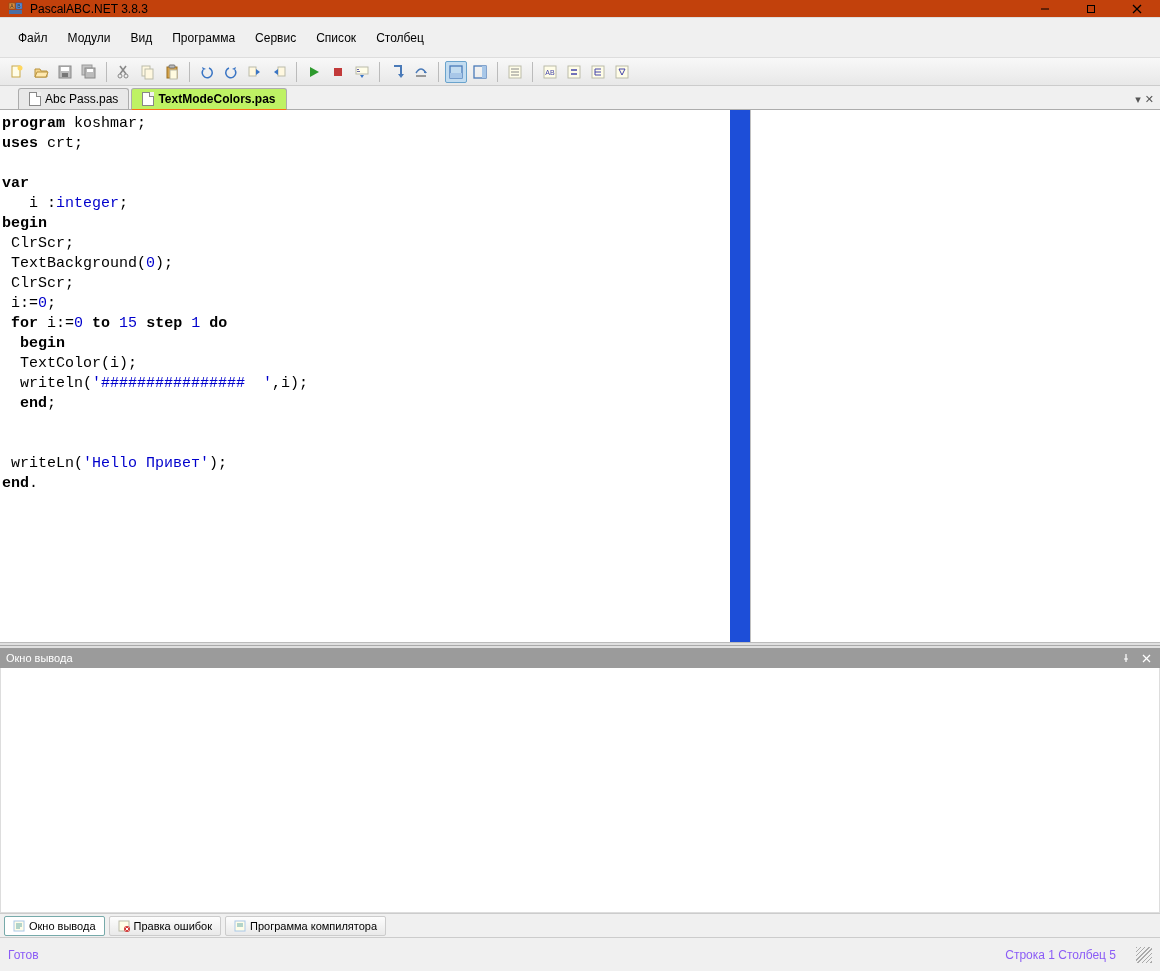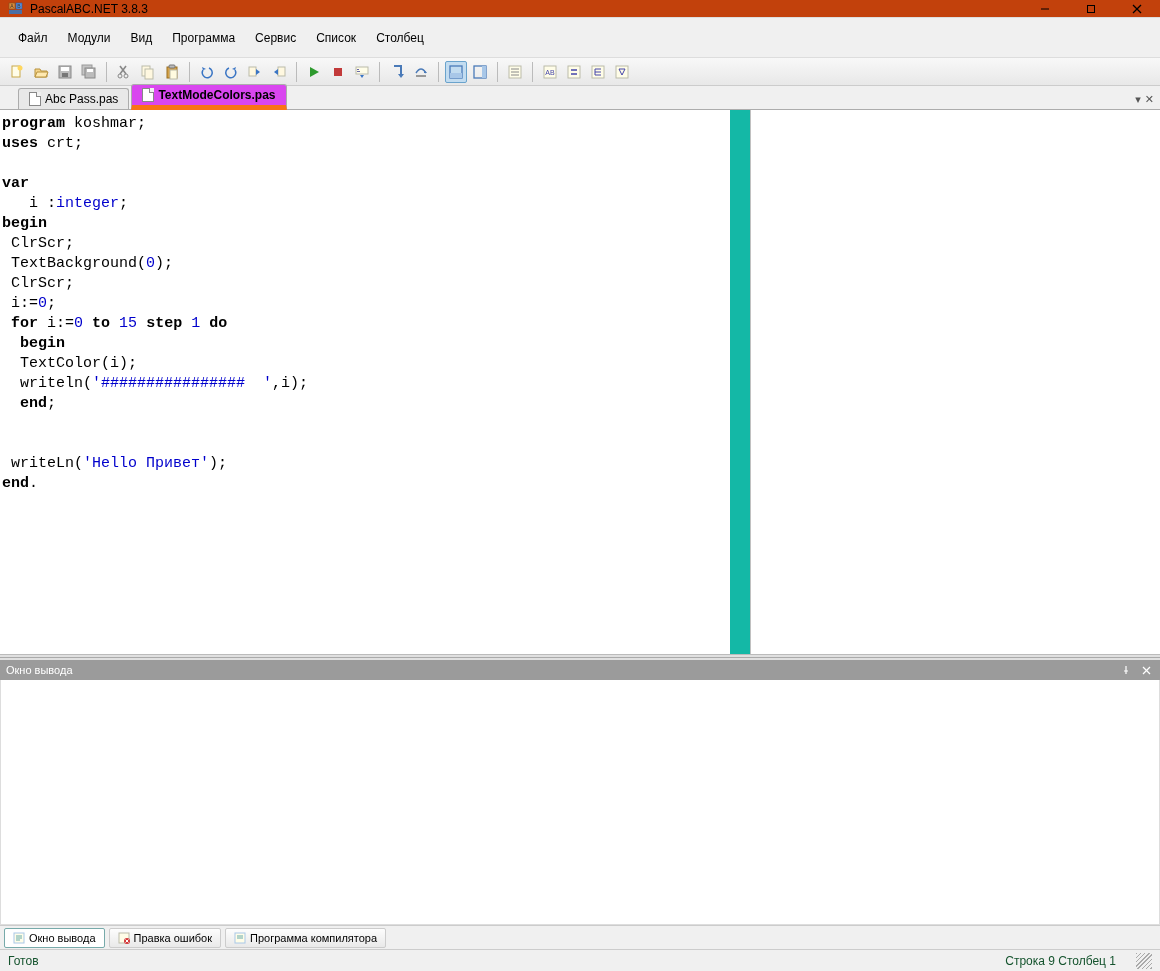--- a/index.html
+++ b/index.html
@@ -15,46 +15,46 @@
   .menu-item { padding: 3px 10px; cursor: pointer; font-size: 12px;}
   
   .toolbar { height: 28px; background: linear-gradient(#f8f8f8,#e8e8e8); border-bottom: 1px solid #ccc; display: flex; align-items: center; padding: 0 6px; gap: 2px;}
   .tbtn { width: 22px; height: 22px; display: flex; align-items: center; justify-content: center; cursor: pointer; border: 1px solid transparent; border-radius: 2px;}
   .tbtn.active { background: #c2dcf0; border-color: #6aa3cc;}
   .tsep { width: 1px; height: 20px; background: #bbb; margin: 0 4px;}
   .tbtn svg { width: 16px; height: 16px; }
   
   .tabrow { height: 24px; background: #f0f0f0; display: flex; align-items: flex-end; padding-left: 18px; border-bottom: 1px solid #ACACAC; position: relative;}
   .tab { padding: 3px 10px 3px 10px; border: 1px solid #ACACAC; border-bottom: none; border-top-left-radius: 3px; border-top-right-radius: 3px; margin-right: 2px; background: #e8e8e8; cursor: pointer; font-size: 12px; display:flex; align-items:center; gap:4px;justify-content:center;}
-  .tab.active { background: #d946ef; font-weight: bold; border-bottom: 5px solid #f97316; margin-bottom: -1px; position:relative; z-index:2;}
+  .tab.active { background: #bef264; font-weight: bold; border-bottom: 1px solid #f97316; margin-bottom: -1px; position:relative; z-index:2;}
   .tabrow-right { margin-left: auto; display: flex; align-items: center; gap: 4px; padding-right: 6px; padding-bottom:3px;}
   .tabrow-right span { cursor: pointer; font-size: 11px; color:#555;}
   
-  .editor-area { flex: 1; background: #14b8a6; display: flex; overflow: hidden; gap: 20px;}
+  .editor-area { flex: 1; background: #1d4ed8; display: flex; overflow: hidden; gap: 20px;}
   .editor { flex: 1; padding: 4px 2px; font-family: Consolas, 'Courier New', monospace; font-size: 15px; line-height: 20px; white-space: pre; overflow: auto; background:#fff;}
   .side-panel { width: 410px; background:#fff; border-left:1px solid #c0c0c0;}
   .kw { font-weight: bold; color: #000; }
   .ty { color: #0000cc; }
   .num { color: #0000cc; }
   .str { color: #0000cc; }
   
   .splitter { height: 6px; background: #e0e0e0; border-top:1px solid #bbb; cursor: row-resize; position:relative;}
   .splitter::after { content:""; position:absolute; left:0; right:0; top:2px; height:1px; background:#aaa;}
   
   .output-header { height: 20px; background: #9b9b9b; color: #fff; display: flex; align-items: center; padding: 0 6px; font-size: 11px;}
   .output-header .title { flex:1; }
   .output-header .hbtn { width: 16px; height: 16px; display:flex; align-items:center; justify-content:center; cursor:pointer; margin-left:4px;}
   .output-body { height: 245px; background: #fff; border: 1px solid #ddd; border-top:none;}
   
   .bottom-tabs { height: 24px; background: #f0f0f0; border-top: 1px solid #ccc; display: flex; align-items:center; padding: 0 4px;}
   .btab { padding: 3px 8px; border:1px solid #ccc; background: linear-gradient(#fdfdfd,#e9e9e9); border-radius:2px; margin-right:4px; cursor:pointer; font-size:11px; display:flex; align-items:center; gap:4px;}
   .btab.active { background: #fff; border-color:#7aa;}
   .btab .ic { width:12px; height:12px; display:inline-flex; align-items:center; justify-content:center;}
   
-  .statusbar { height: 22px; background: #f0f0f0; border-top:1px solid #ccc; display:flex; align-items:center; padding:0 8px; font-size:12px; color:#14532d;}
+  .statusbar { height: 34px; background: #f0f0f0; border-top:1px solid #ccc; display:flex; align-items:center; padding:0 8px; font-size:12px; color:#8b5cf6;}
   .statusbar .left { flex:1;}
   .statusbar .grip { width:16px; height:16px; background: repeating-linear-gradient(135deg,#aaa 0,#aaa 1px,transparent 1px,transparent 3px);}
   
   .doc-ic { width:12px; height:14px; border:1px solid #888; background:#fff; position:relative; display:inline-block;}
   .doc-ic::after{content:"";position:absolute;right:-1px;top:-1px;width:4px;height:4px;background:#f0f0f0;border-left:1px solid #888;border-bottom:1px solid #888;}
 </style>
 </head>
 <body>
 
 <div class="titlebar">
@@ -343,16 +343,16 @@
           <line x1="3" y1="4" x2="9" y2="4" stroke="#6aa"></line>
           <line x1="3" y1="6" x2="9" y2="6" stroke="#6aa"></line>
         </svg>
       </span>
     <span>Программа компилятора</span>
   </div>
 </div>
 
 <div class="statusbar">
   <span class="left">Готов</span>
-  <span>Строка 9 Столбец 1</span>
+  <span>Строка 1 Столбец 5</span>
   <span style="width:20px"></span>
   <span class="grip"></span>
 </div>
 
 </body></html>

